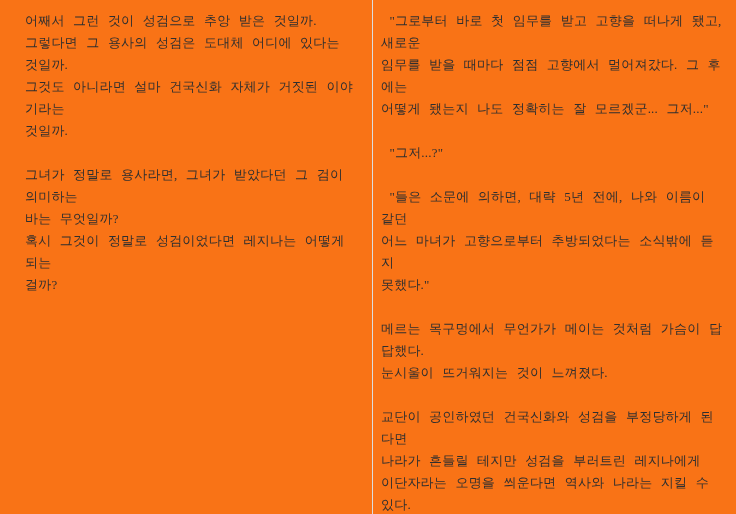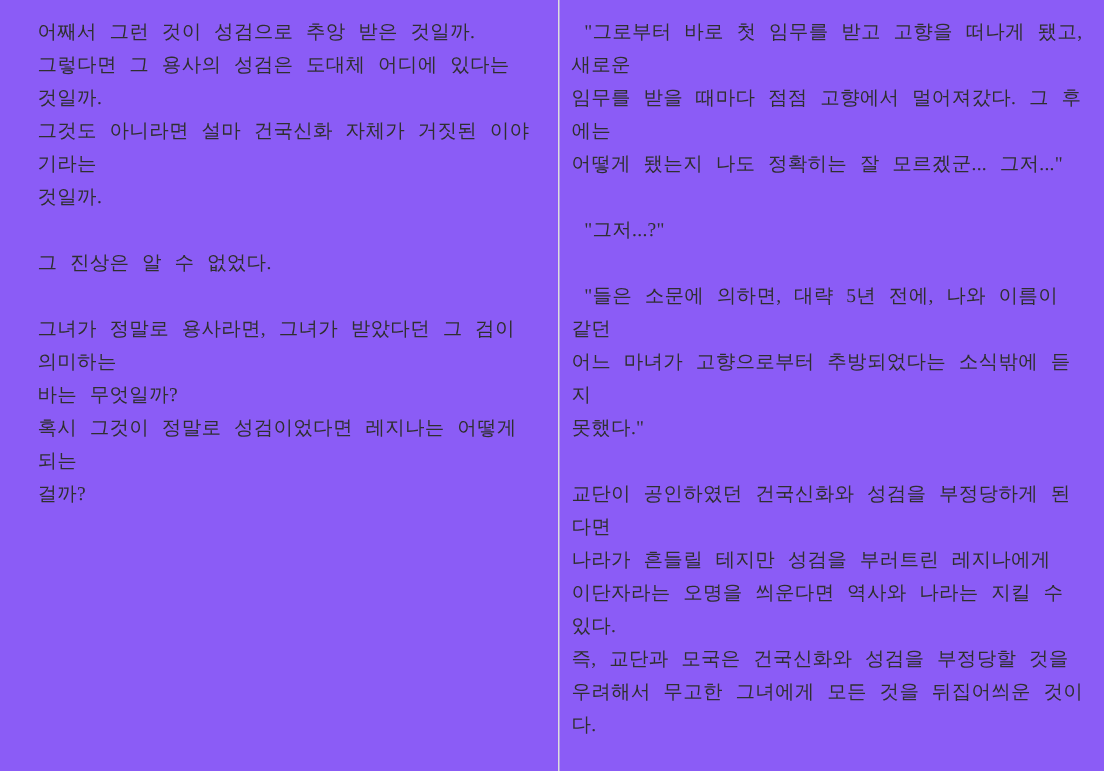--- a/index.html
+++ b/index.html
@@ -10,21 +10,21 @@
     width: 736px;
     height: 514px;
     background: #ffffff;
     overflow: hidden;
     position: relative;
     font-family: "Liberation Serif", "DejaVu Serif", serif;
   }
   .reader {
     position: absolute;
     inset: 0;
-    background: #8b5cf6;
+    background: #f97316;
   }
   .page-col {
     position: absolute;
     top: 10px;
     font-size: 13px;
     line-height: 22px;
     color: #2f2f2f;
     word-spacing: 5px;
     letter-spacing: 0.2px;
     text-align: left;
@@ -53,38 +53,39 @@
 </head>
 <body>
 
 <div class="reader">
 
   <div class="page-col" id="left-page">
     <p>어째서 그런 것이 성검으로 추앙 받은 것일까.
 그렇다면 그 용사의 성검은 도대체 어디에 있다는 것일까.
 그것도 아니라면 설마 건국신화 자체가 거짓된 이야기라는
 것일까.</p>
-    <p>그 진상은 알 수 없었다.</p>
     <p>그녀가 정말로 용사라면, 그녀가 받았다던 그 검이 의미하는
 바는 무엇일까?
 혹시 그것이 정말로 성검이었다면 레지나는 어떻게 되는
 걸까?</p>
 
   </div>
 
   <div class="divider"></div>
 
   <div class="page-col" id="right-page">
     <p> "그로부터 바로 첫 임무를 받고 고향을 떠나게 됐고, 새로운
 임무를 받을 때마다 점점 고향에서 멀어져갔다. 그 후에는
 어떻게 됐는지 나도 정확히는 잘 모르겠군... 그저..."</p>
     <p> "그저...?"</p>
     <p> "들은 소문에 의하면, 대략 5년 전에, 나와 이름이 같던
 어느 마녀가 고향으로부터 추방되었다는 소식밖에 듣지
 못했다."</p>
+    <p>메르는 목구멍에서 무언가가 메이는 것처럼 가슴이 답답했다.
+눈시울이 뜨거워지는 것이 느껴졌다.</p>
     <p>교단이 공인하였던 건국신화와 성검을 부정당하게 된다면
 나라가 흔들릴 테지만 성검을 부러트린 레지나에게
 이단자라는 오명을 씌운다면 역사와 나라는 지킬 수 있다.
 즉, 교단과 모국은 건국신화와 성검을 부정당할 것을
 우려해서 무고한 그녀에게 모든 것을 뒤집어씌운 것이다.</p>
 
   </div>
 
 </div>
 

